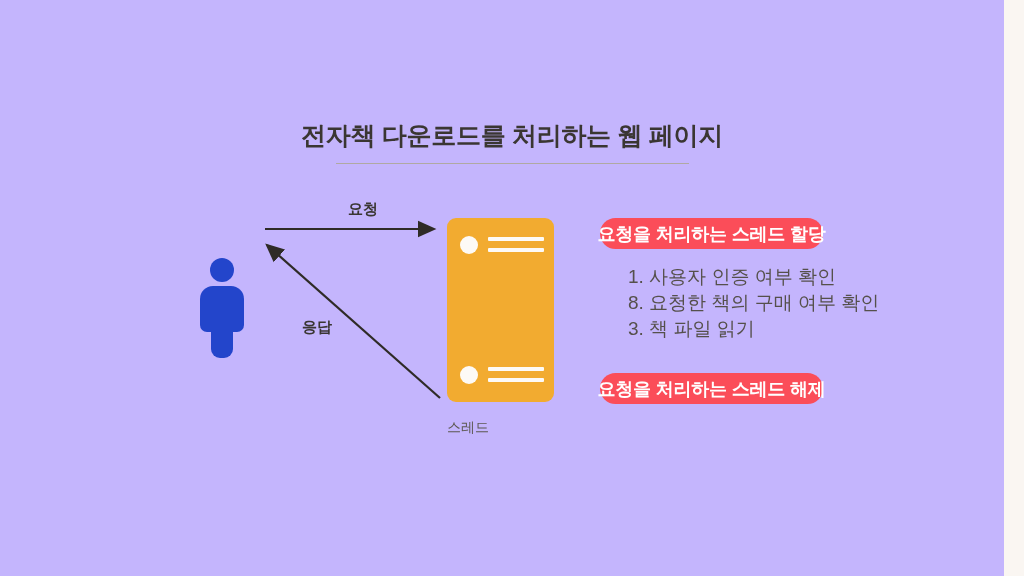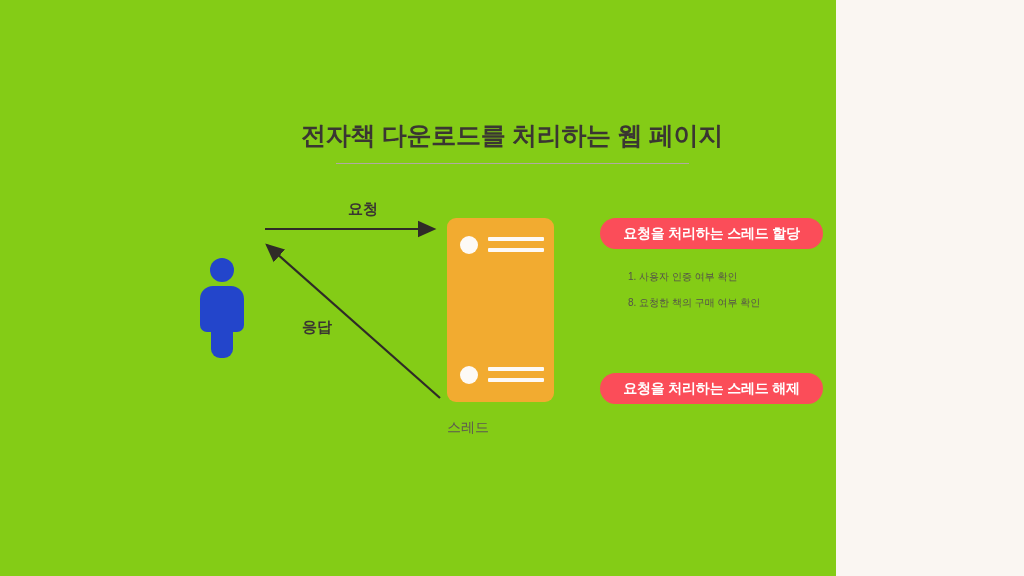--- a/index.html
+++ b/index.html
@@ -10,23 +10,23 @@
   body {
     width: 1024px;
     height: 576px;
     overflow: hidden;
     font-family: "Liberation Sans", "DejaVu Sans", sans-serif;
     background: #faf6f2;
   }
 
   #slide {
     position: relative;
-    width: 836px;
+    width: 1004px;
     height: 576px;
-    background: #84cc16;
+    background: #c4b5fd;
   }
 
   
   #title-block {
     position: absolute;
     left: 0;
     top: 118px;
     width: 1024px;
     text-align: center;
   }
@@ -163,40 +163,40 @@
 
   
   .badge {
     position: absolute;
     left: 600px;
     width: 223px;
     height: 31px;
     border-radius: 16px;
     background: #fb4d59;
     color: #ffffff;
-    font-size: 14px;
+    font-size: 18px;
     font-weight: bold;
     display: flex;
     align-items: center;
     justify-content: center;
     white-space: nowrap;
     letter-spacing: -0.2px;
   }
   #badge-allocate { top: 218px; }
   #badge-release  { top: 373px; }
 
   
   #steps {
     position: absolute;
     left: 628px;
     top: 264px;
     width: 240px;
   }
   .step-item {
-    font-size: 10px;
+    font-size: 19px;
     color: #55504b;
     line-height: 26px;
     white-space: nowrap;
   }
 </style>
 </head>
 <body>
 
 <div id="slide">
 
@@ -242,15 +242,16 @@
     </div>
   </div>
   <div id="server-caption">스레드</div>
 
   <div class="badge" id="badge-allocate">요청을 처리하는 스레드 할당</div>
   <div class="badge" id="badge-release">요청을 처리하는 스레드 해제</div>
 
   <div id="steps">
     <div class="step-item">1. 사용자 인증 여부 확인</div>
     <div class="step-item">8. 요청한 책의 구매 여부 확인</div>
+    <div class="step-item">3. 책 파일 읽기</div>
   </div>
 
 </div>
 
 </body></html>

